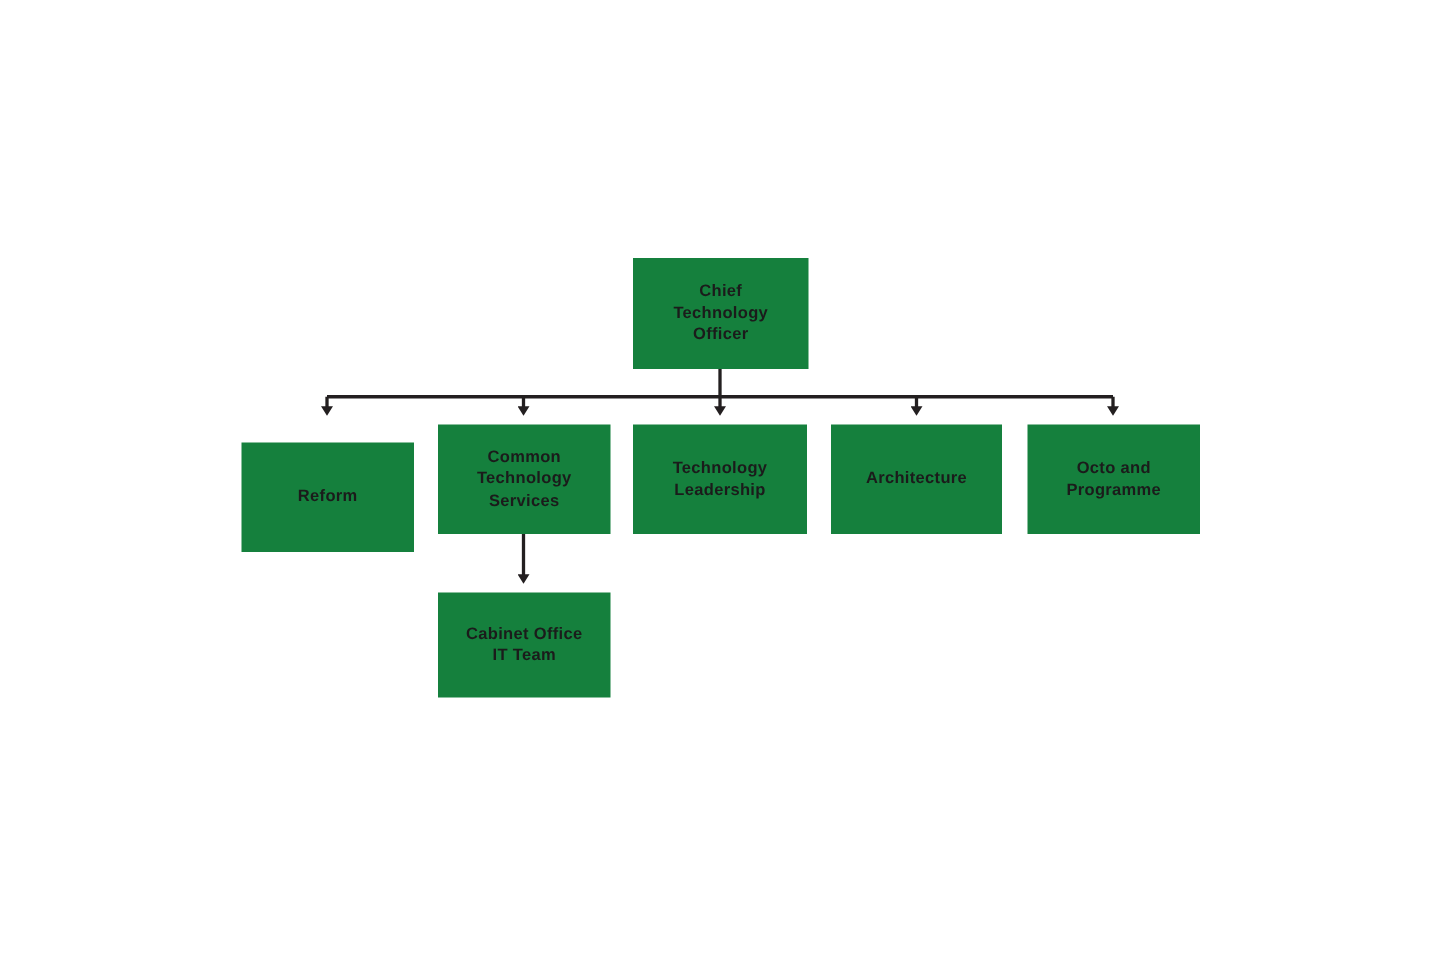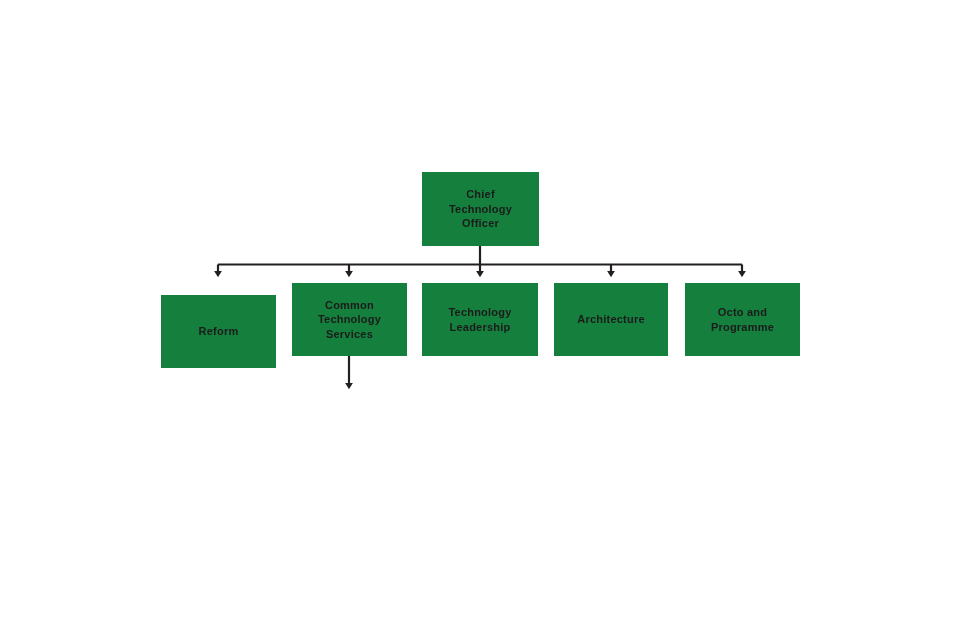--- a/index.html
+++ b/index.html
@@ -162,14 +162,18 @@
 
   <div class="org-node node-architecture">
     <span class="node-label">Architecture</span>
   </div>
 
   <div class="org-node node-octo">
     <span class="node-label">Octo and
 Programme</span>
   </div>
 
+  <div class="org-node node-cabinet">
+    <span class="node-label">Cabinet Office
+IT Team</span>
+  </div>
 
 </div>
 
 </body></html>

